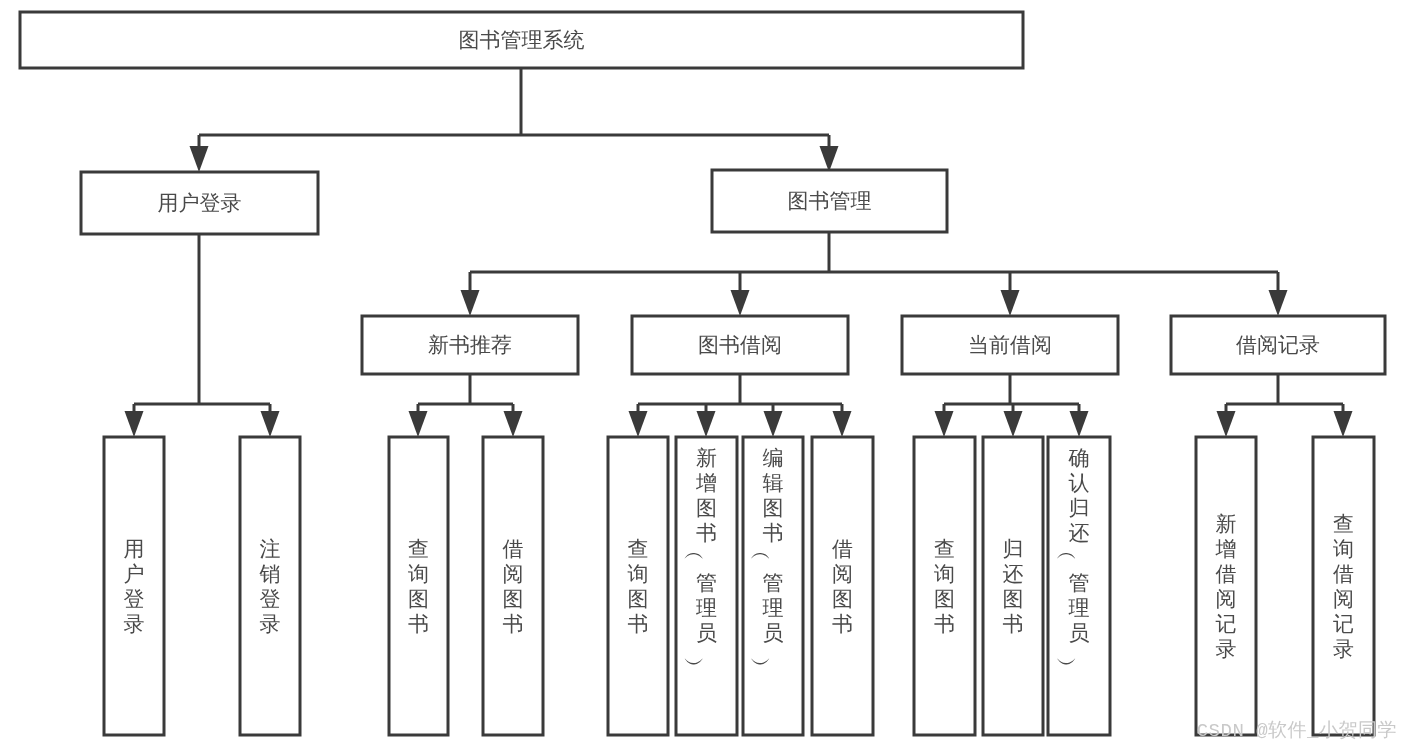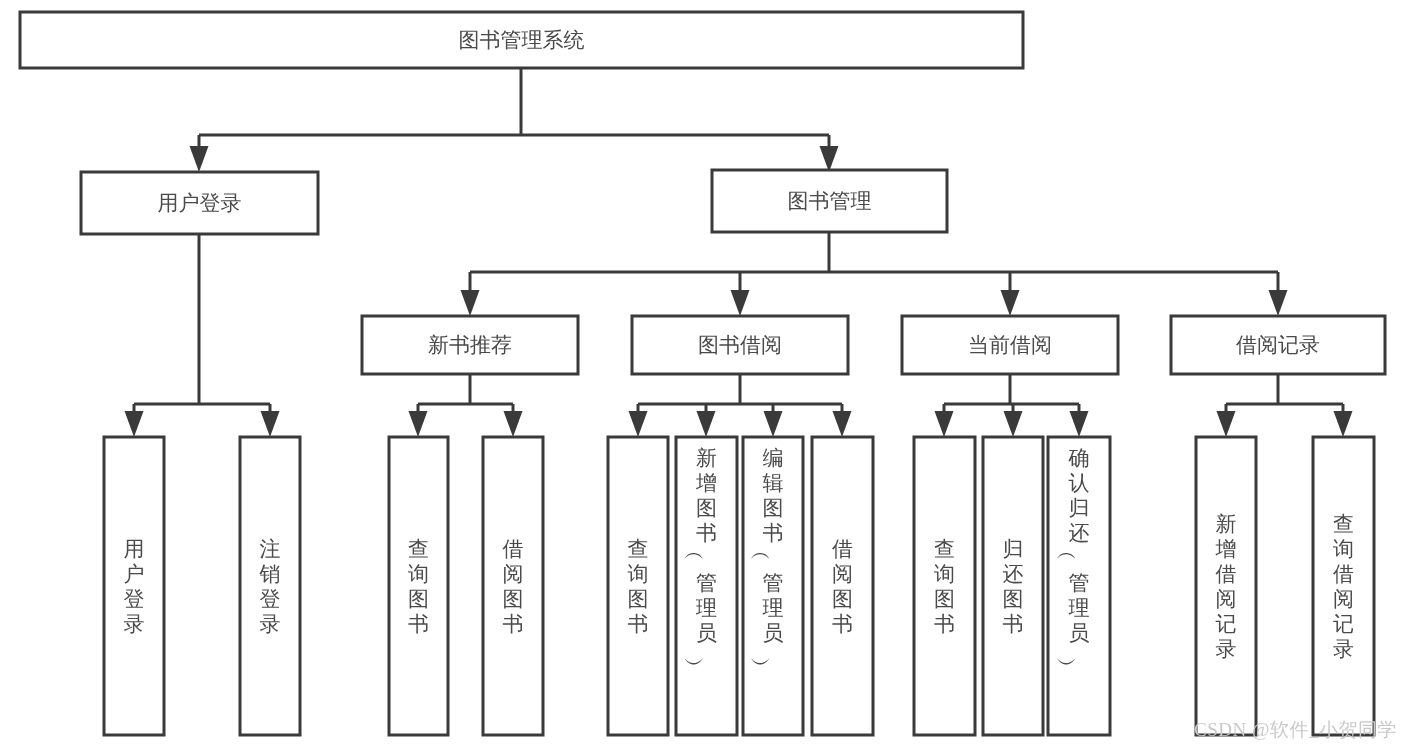--- a/index.html
+++ b/index.html
@@ -51,21 +51,21 @@
     fill: none;
   }
   .arrow-head {
     fill: #3a3a3a;
     stroke: none;
   }
   .watermark-text {
     position: absolute;
     right: 8px;
     bottom: 4px;
-    font-family: Liberation Serif, serif;
+    font-family: Liberation Mono, monospace;
     font-size: 19px;
     color: #c9c9c9;
     white-space: nowrap;
     letter-spacing: 0.5px;
   }
 </style>
 </head>
 <body>
 
 <div id="diagram-root">

